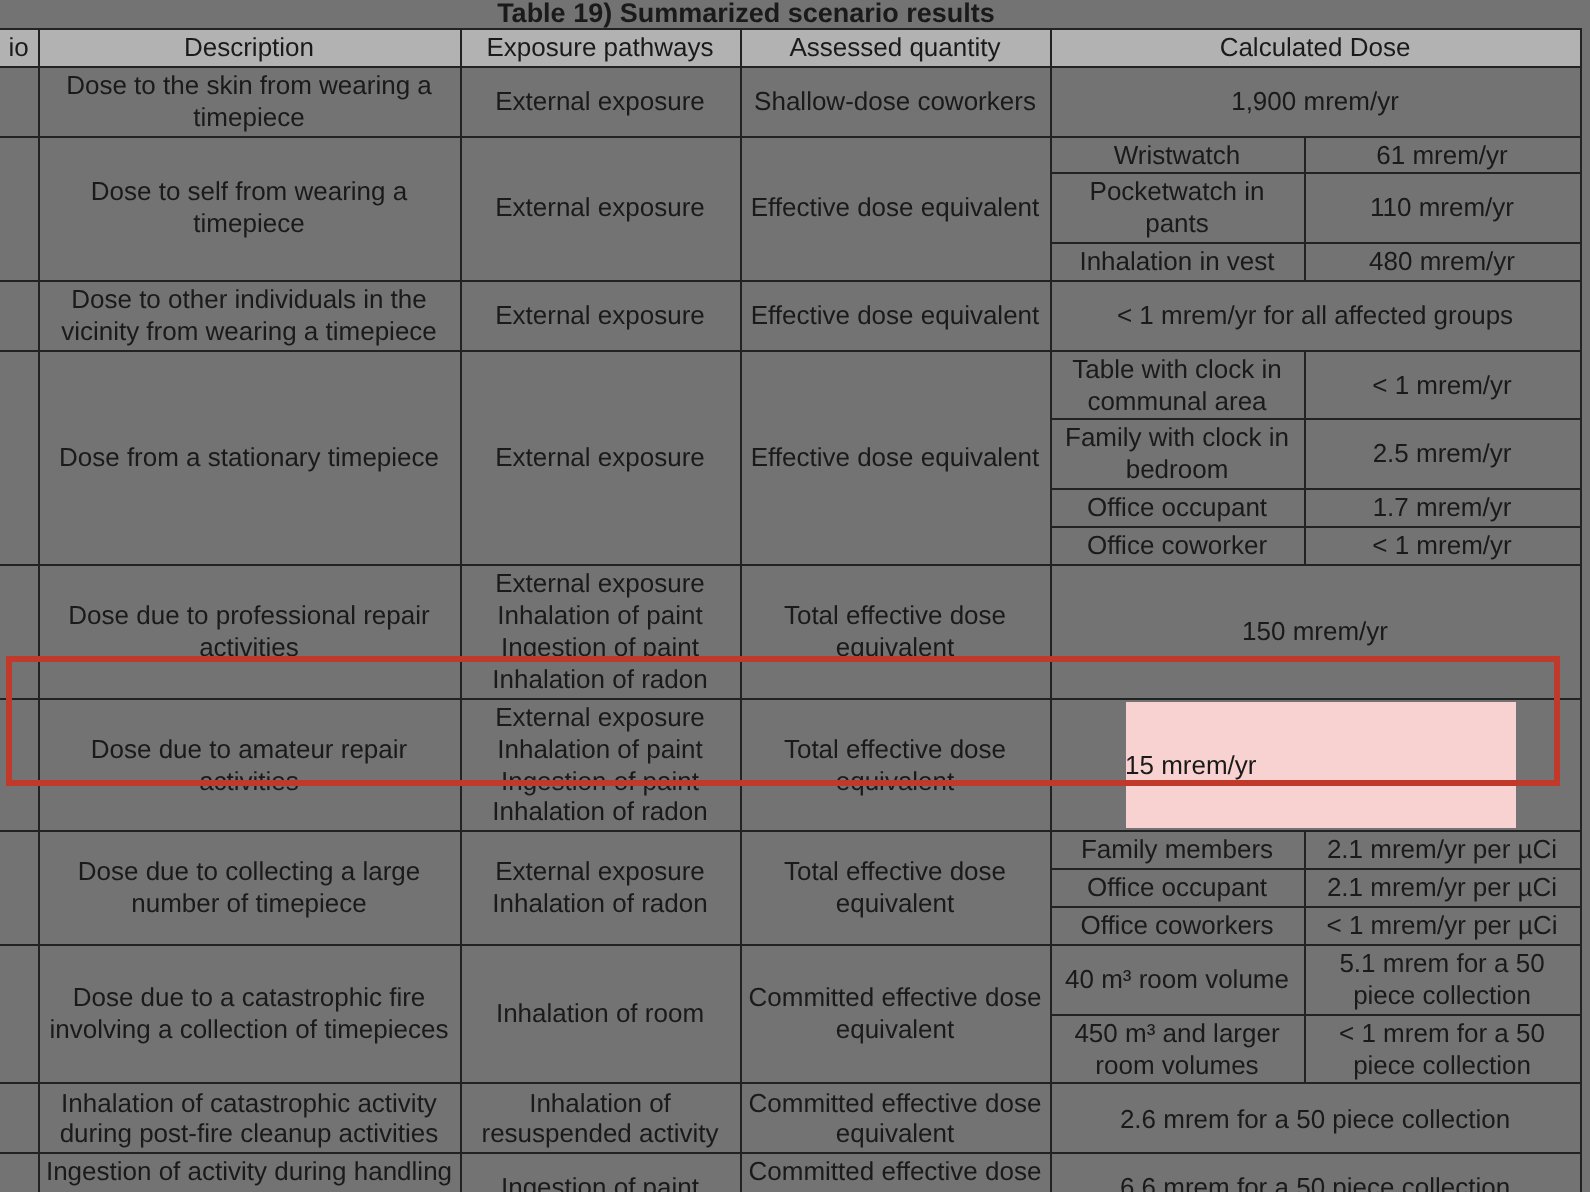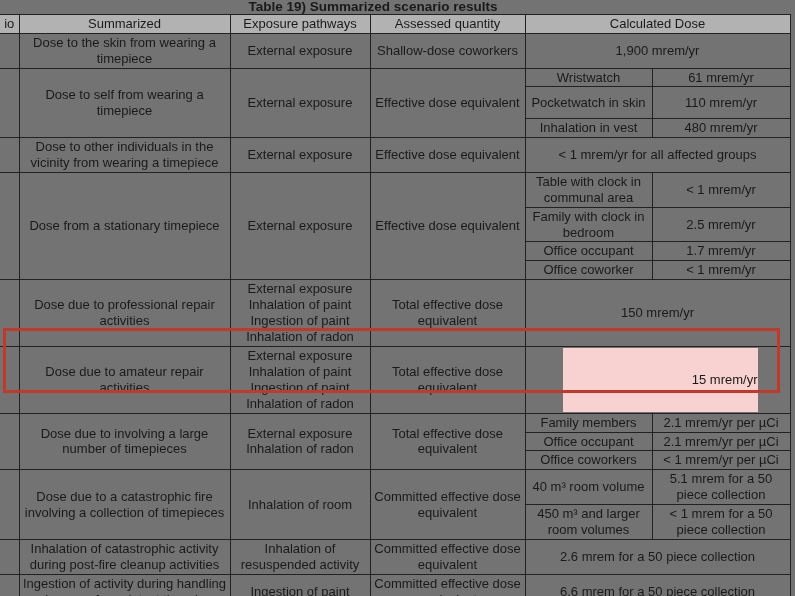--- a/index.html
+++ b/index.html
@@ -50,21 +50,21 @@
     overflow:hidden;
   }
   td.dose-cell-hl{ position:relative; padding:0; }
   .pink-block{
     position:absolute;
     left:37px; top:1px; bottom:1px;
     width:195px;
     background:#f8d2d0;
     display:flex;
     align-items:center;
-    justify-content:flex-end;
+    justify-content:flex-start;
     font-size:13px;
   }
   .highlight-box{
     position:absolute;
     left:3px; top:328px;
     width:777px; height:65px;
     border:3px solid #c0392b;
     box-sizing:border-box;
     pointer-events:none;
   }
@@ -82,21 +82,21 @@
         <col style="width:211px">
         <col style="width:140px">
       <col style="width:155px">
         <col style="width:127px">
         <col style="width:138px">
     </colgroup>
 
     <tbody>
         <tr style="height:17px">
       <th class="hdr hdr-scenario">io</th>
-      <th class="hdr">Summarized</th>
+      <th class="hdr">Description</th>
       <th class="hdr">Exposure pathways</th>
       <th class="hdr">Assessed quantity</th>
       <th class="hdr" colspan="2">Calculated Dose</th>
     </tr>
 
     <tr style="height:31px">
       <td></td>
       <td>Dose to the skin from wearing a timepiece</td>
       <td>External exposure</td>
       <td>Shallow-dose coworkers</td>
@@ -105,21 +105,21 @@
 
     <tr style="height:18px">
       <td rowspan="3"></td>
       <td rowspan="3">Dose to self from wearing a timepiece</td>
       <td rowspan="3">External exposure</td>
       <td rowspan="3">Effective dose equivalent</td>
       <td>Wristwatch</td>
       <td>61 mrem/yr</td>
     </tr>
     <tr style="height:32px">
-      <td>Pocketwatch in skin</td>
+      <td>Pocketwatch in pants</td>
       <td>110 mrem/yr</td>
     </tr>
     <tr style="height:18px">
       <td>Inhalation in vest</td>
       <td>480 mrem/yr</td>
     </tr>
 
     <tr style="height:33px">
       <td></td>
       <td>Dose to other individuals in the vicinity from wearing a timepiece</td>
@@ -170,21 +170,21 @@
       <td>Total effective dose equivalent</td>
       <td colspan="2" class="dose-cell-hl">
         <div class="pink-block">
           <span>15 mrem/yr</span>
         </div>
       </td>
     </tr>
 
     <tr style="height:19px">
       <td rowspan="3"></td>
-      <td rowspan="3">Dose due to involving a large number of timepieces</td>
+      <td rowspan="3">Dose due to collecting a large number of timepiece</td>
       <td rowspan="3">External exposure
 Inhalation of radon</td>
       <td rowspan="3">Total effective dose equivalent</td>
       <td>Family members</td>
       <td>2.1 mrem/yr per µCi</td>
     </tr>
     <tr style="height:17px">
       <td>Office occupant</td>
       <td>2.1 mrem/yr per µCi</td>
     </tr>

